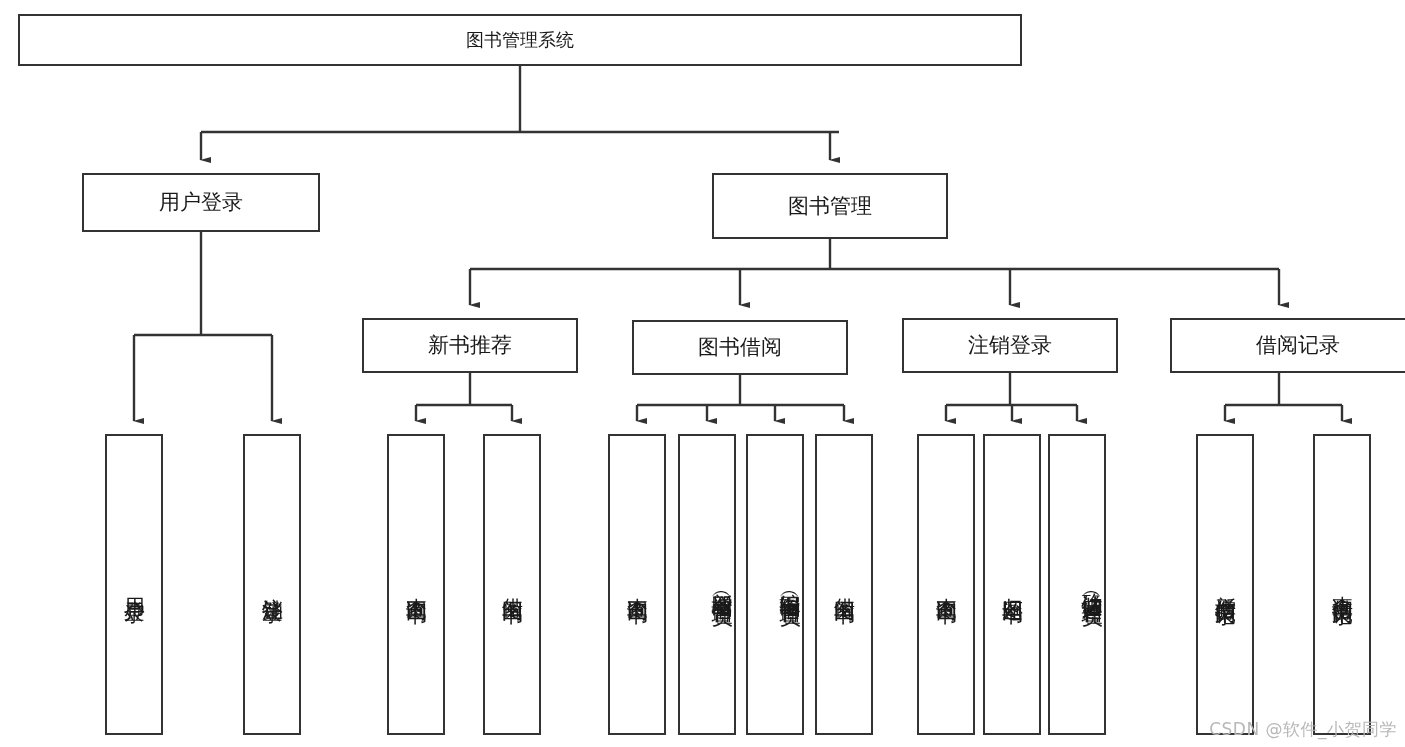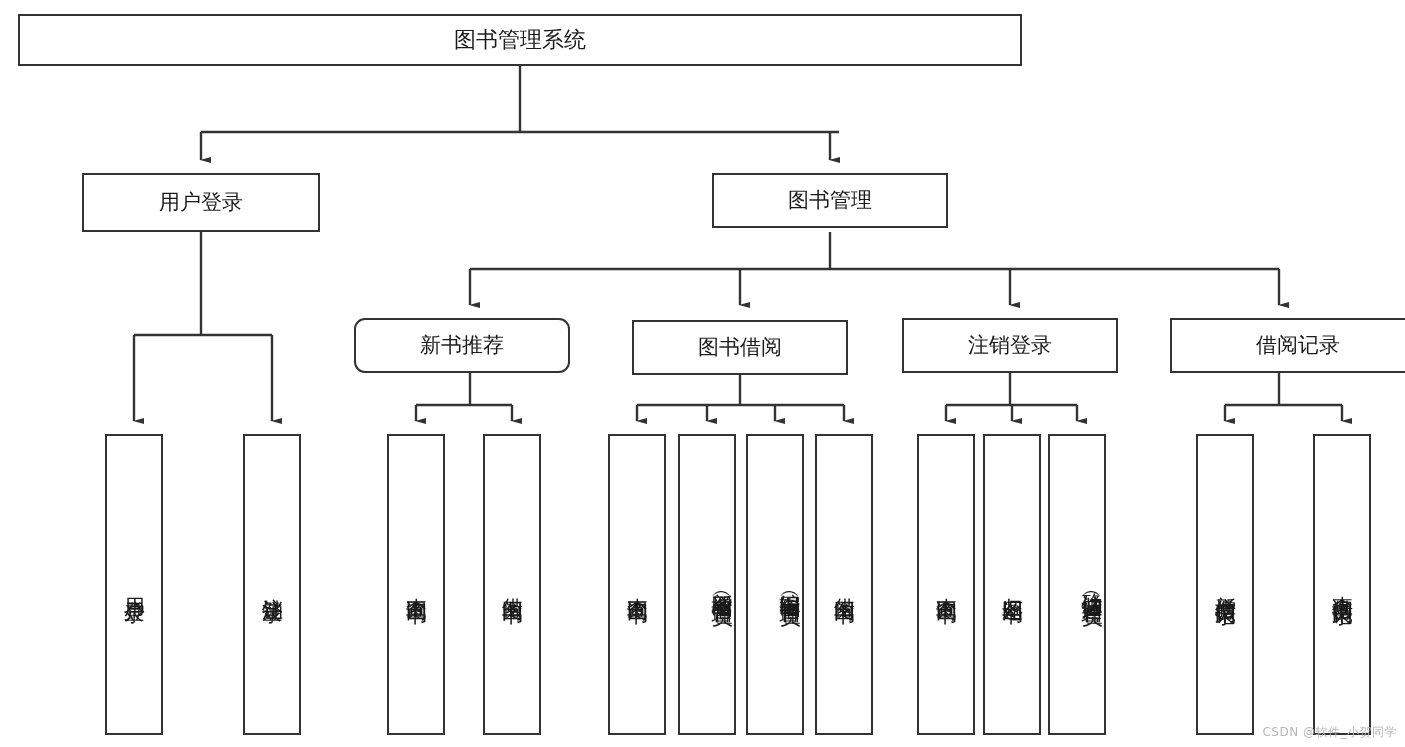--- a/index.html
+++ b/index.html
@@ -22,21 +22,21 @@
     box-sizing: border-box;
     border: 2px solid #333333;
     background: #ffffff;
     display: flex;
     align-items: center;
     justify-content: center;
     color: #1a1a1a;
     line-height: 1.18;
   }
   .node.root {
-    font-size: 22px;
+    font-size: 18px;
   }
   .node.lvl1 {
     font-size: 21px;
   }
   .node.lvl2 {
     font-size: 21px;
   }
   .node.leaf {
     writing-mode: vertical-rl;
     text-orientation: upright;
@@ -53,21 +53,21 @@
     left: 0;
     top: 0;
     width: 1405px;
     height: 747px;
     pointer-events: none;
   }
   .watermark {
     position: absolute;
     right: 8px;
     bottom: 6px;
-    font-size: 12px;
+    font-size: 17px;
     color: #b8b8b8;
     white-space: nowrap;
     letter-spacing: 0.5px;
   }
 </style>
 </head>
 <body>
 
 <div id="canvas">
 
@@ -121,25 +121,25 @@
     </g>
   </svg>
 
   <div class="node root" style="left:18px;top:14px;width:1004px;height:52px;">
     <span>图书管理系统</span>
   </div>
 
   <div class="node lvl1" style="left:82px;top:173px;width:238px;height:59px;">
     <span>用户登录</span>
   </div>
-  <div class="node lvl1" style="left:712px;top:173px;width:236px;height:55px;justify-content:center;">
+  <div class="node lvl1" style="left:712px;top:173px;width:236px;height:66px;justify-content:center;">
     <span>图书管理</span>
   </div>
 
-  <div class="node lvl2" style="left:354px;top:318px;width:216px;height:55px;border-radius:11px;">
+  <div class="node lvl2" style="left:362px;top:318px;width:216px;height:55px;">
     <span>新书推荐</span>
   </div>
   <div class="node lvl2" style="left:632px;top:320px;width:216px;height:55px;">
     <span>图书借阅</span>
   </div>
   <div class="node lvl2" style="left:902px;top:318px;width:216px;height:55px;">
     <span>注销登录</span>
   </div>
   <div class="node lvl2" style="left:1170px;top:318px;width:256px;height:55px;">
     <span>借阅记录</span>

